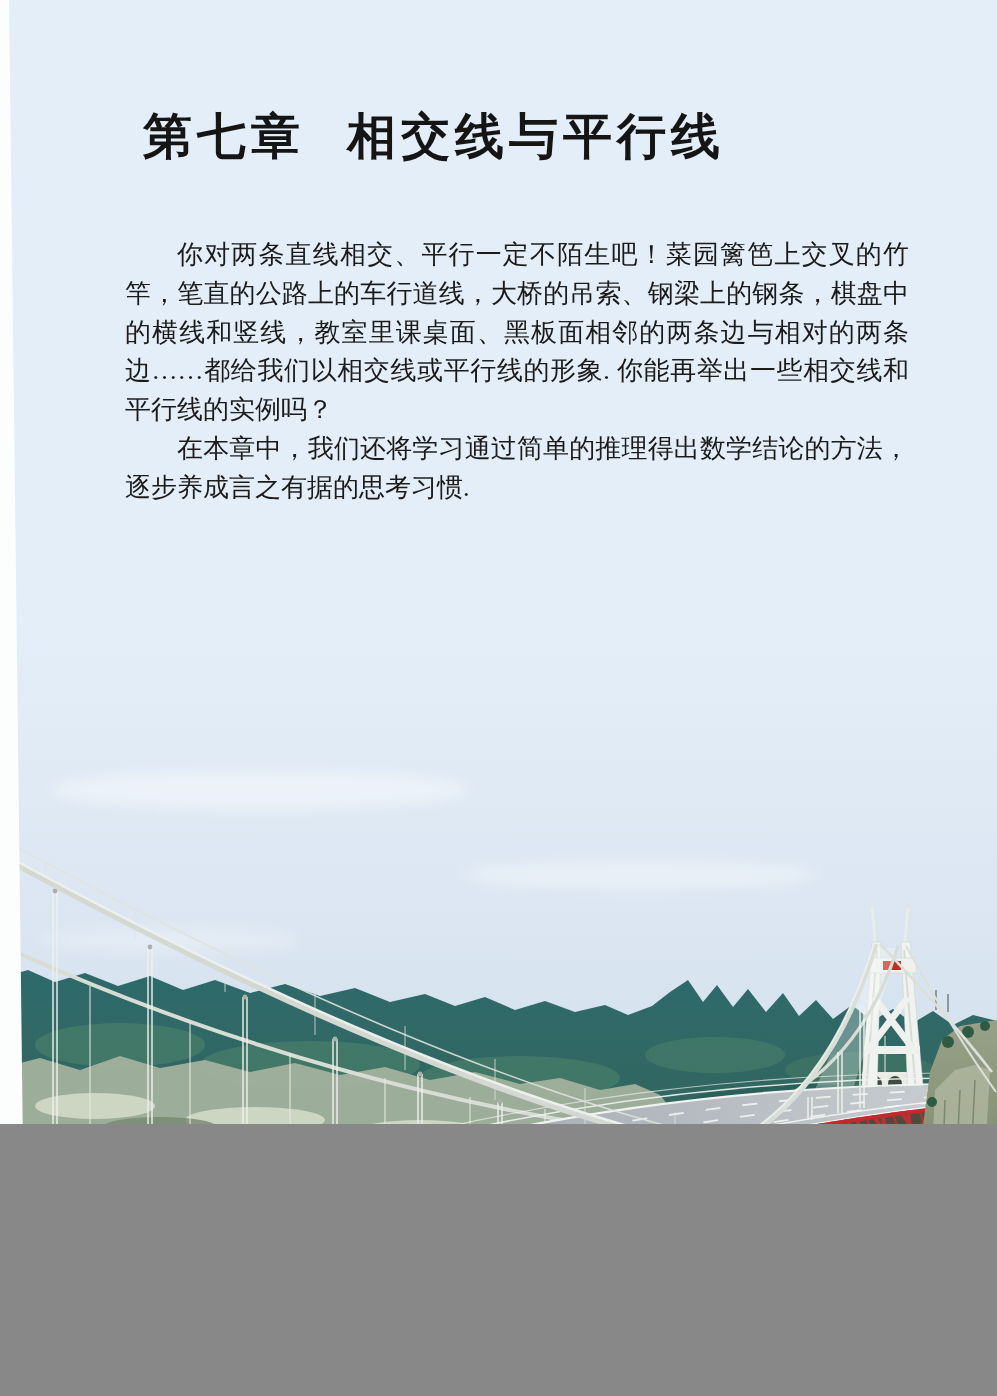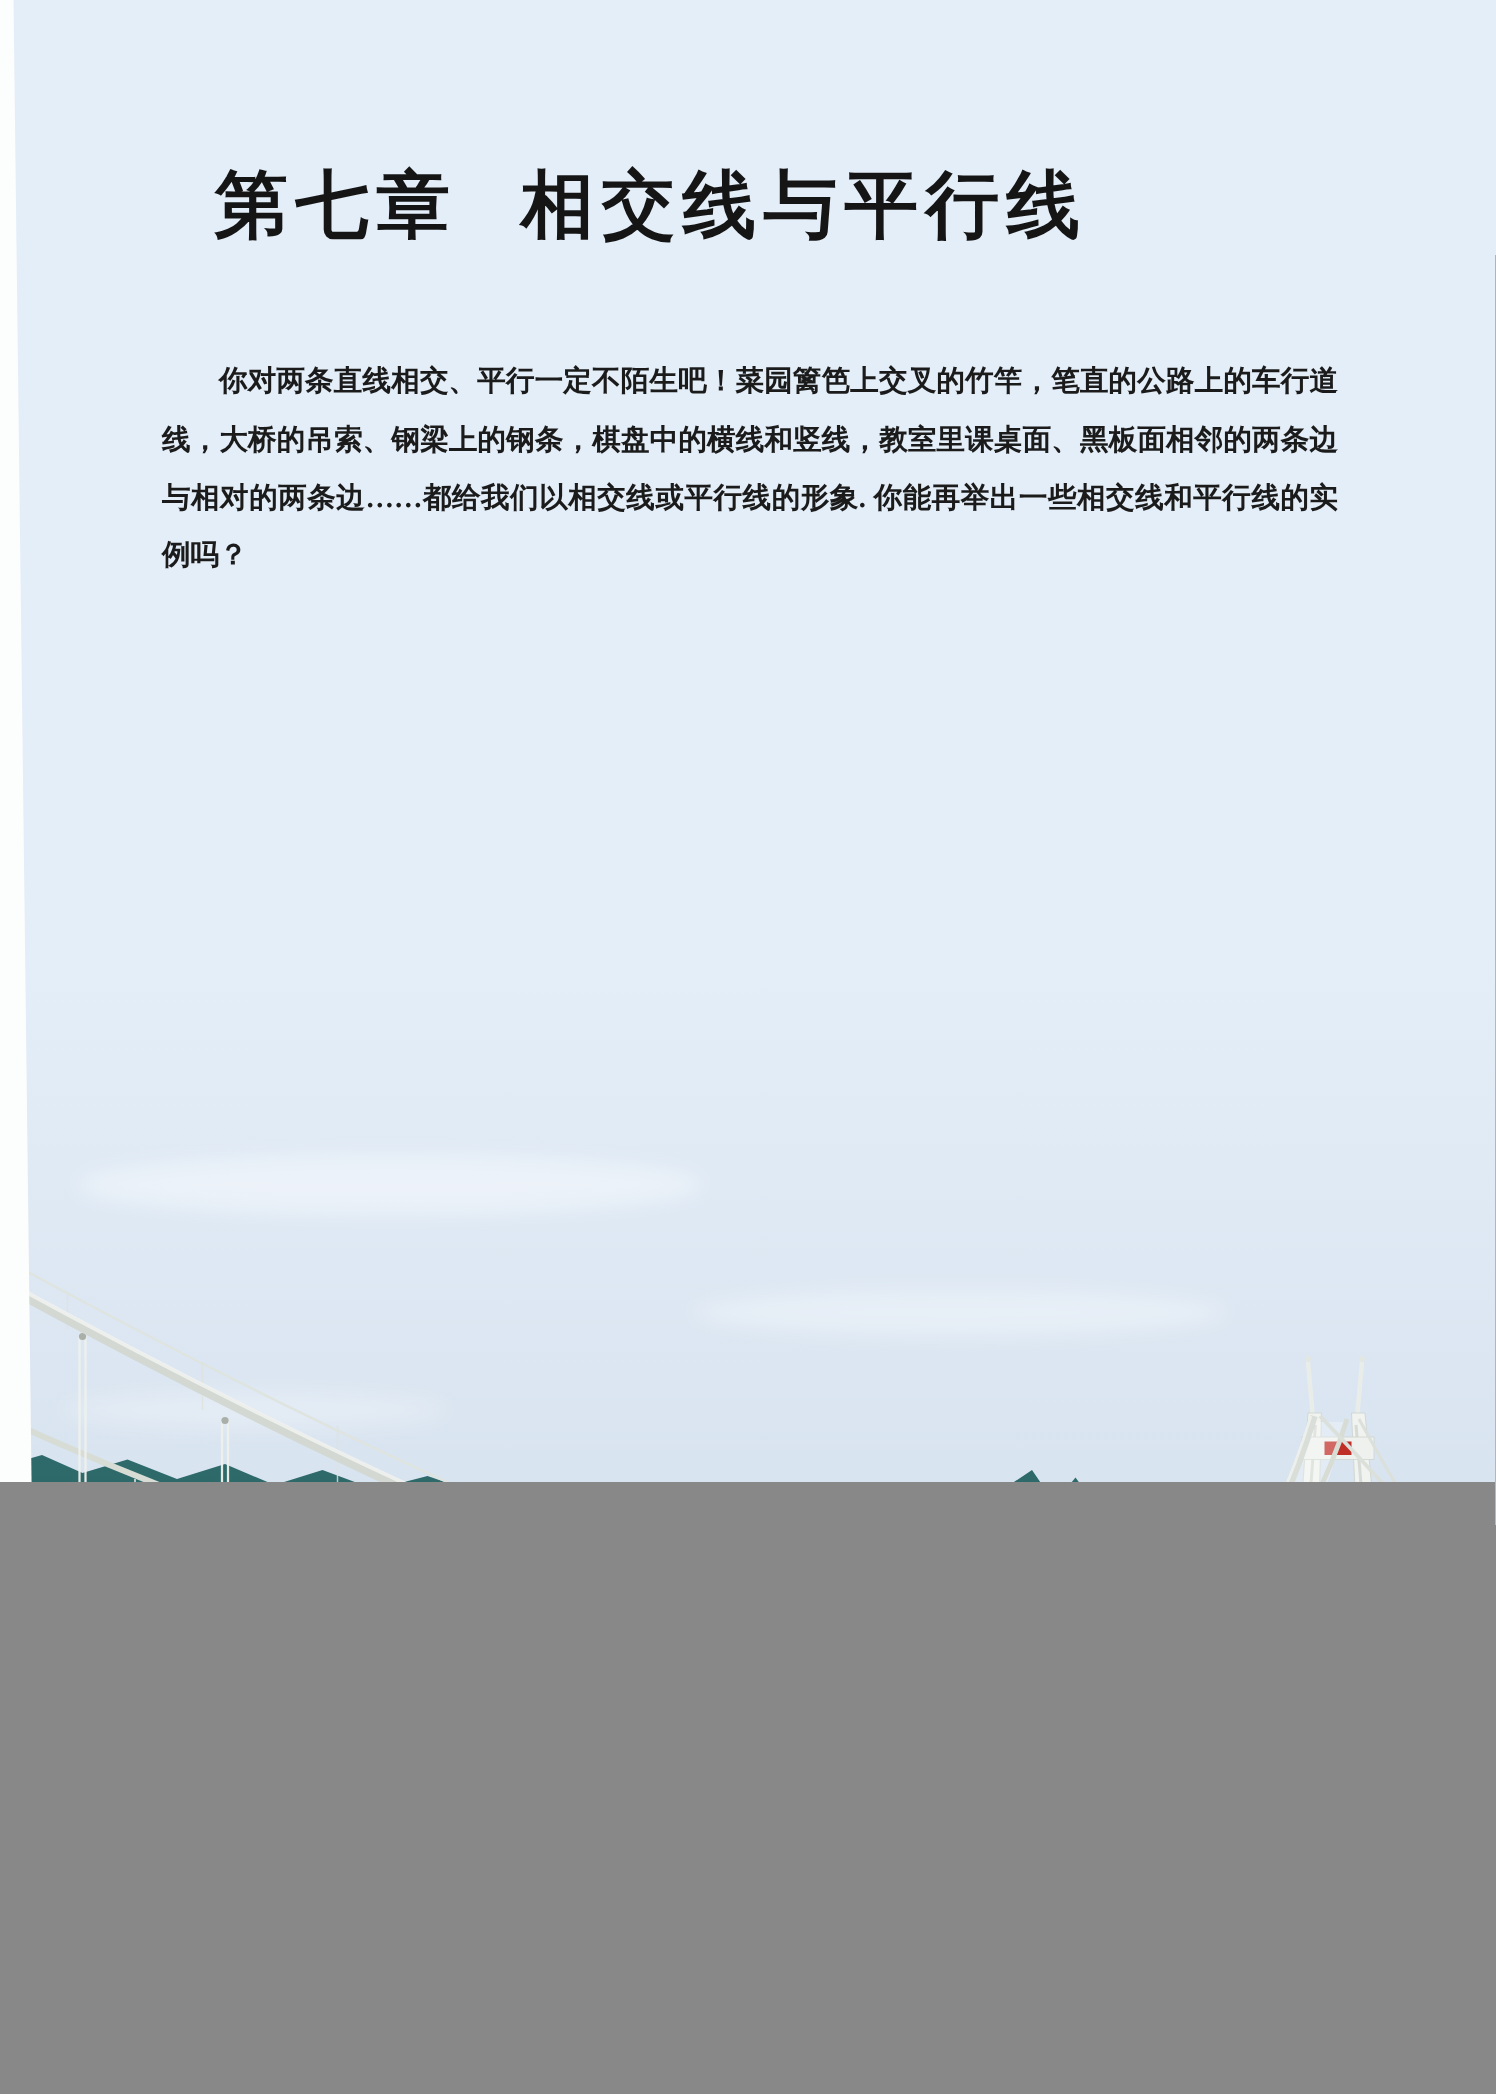--- a/index.html
+++ b/index.html
@@ -1,23 +1,23 @@
 <!DOCTYPE html>
 <html><head>
 <meta charset="utf-8">
 <style>
   html,body{margin:0;padding:0;background:#888;}
-  .page{position:relative;width:997px;height:988px;background:#e4eef8;overflow:hidden;
+  .page{position:relative;width:997px;height:1124px;background:#e4eef8;overflow:hidden;
         font-family:"Liberation Serif",serif;}
   .chapter-title{position:absolute;left:143px;top:104px;z-index:3;
         font-family:"Liberation Sans",sans-serif;font-weight:700;font-size:49px;
         color:#151515;letter-spacing:5px;white-space:nowrap;}
   .chapter-title .name{margin-left:42px;}
-  .intro{position:absolute;left:108px;top:236px;width:784px;z-index:3;
-        font-size:19px;line-height:38.8px;color:#1b1b1b;text-align:justify;font-weight:bold;}
+  .intro{position:absolute;left:125px;top:236px;width:784px;z-index:3;
+        font-size:26px;line-height:38.8px;color:#1b1b1b;text-align:justify;}
   .intro p{margin:0;text-indent:2em;}
   .photo-svg{position:absolute;left:0;top:640px;z-index:1;display:block;}
   .left-strip{position:absolute;left:0;top:0;width:30px;height:1396px;z-index:5;
         background:#fcfdfd;clip-path:polygon(0 0,9px 0,26px 100%,0 100%);}
 </style>
 </head>
 <body>
 
 <div class="page">
 
@@ -241,16 +241,17 @@
       <path d="M906,306 Q952,390 996,452" stroke-width="2"></path>
     </g>
   </svg>
 
   <div class="chapter-title">
     <span>第七章</span><span class="name">相交线与平行线</span>
   </div>
 
   <div class="intro">
     <p>你对两条直线相交、平行一定不陌生吧！菜园篱笆上交叉的竹竿，笔直的公路上的车行道线，大桥的吊索、钢梁上的钢条，棋盘中的横线和竖线，教室里课桌面、黑板面相邻的两条边与相对的两条边……都给我们以相交线或平行线的形象. 你能再举出一些相交线和平行线的实例吗？</p>
+    <p>在本章中，我们还将学习通过简单的推理得出数学结论的方法，逐步养成言之有据的思考习惯.</p>
   </div>
 
   <div class="left-strip"></div>
 </div>
 
 </body></html>

